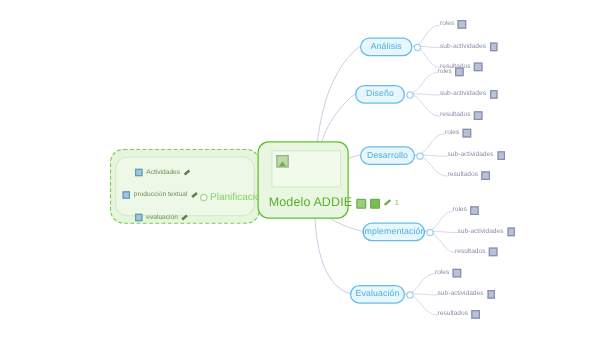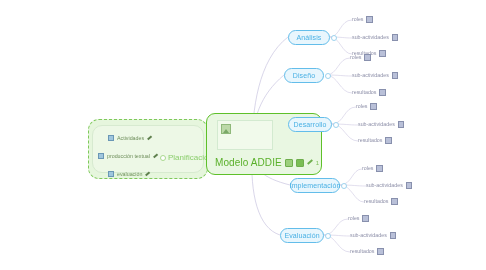--- a/index.html
+++ b/index.html
@@ -9,21 +9,21 @@
     font-family:"Liberation Sans", sans-serif;
     overflow:hidden;
     position:relative;
   }
   #canvas{position:absolute;left:0;top:0;width:486px;height:270px;}
   #edges{position:absolute;left:0;top:0;width:486px;height:270px;pointer-events:none;}
 
   
   .center-node{
     position:absolute;
-    left:206px;top:113px;width:116px;height:62px;
+    left:206px;top:113px;width:73px;height:62px;
     background:#e9f7e2;
     border:1.6px solid #5ec02a;
     border-radius:9px;
     box-sizing:border-box;
   }
   .center-img-box{
     position:absolute;left:10px;top:6px;width:56px;height:30px;
     background:#f1faeb;border:1px solid #d3ead0;box-sizing:border-box;
   }
   .broken-img{

